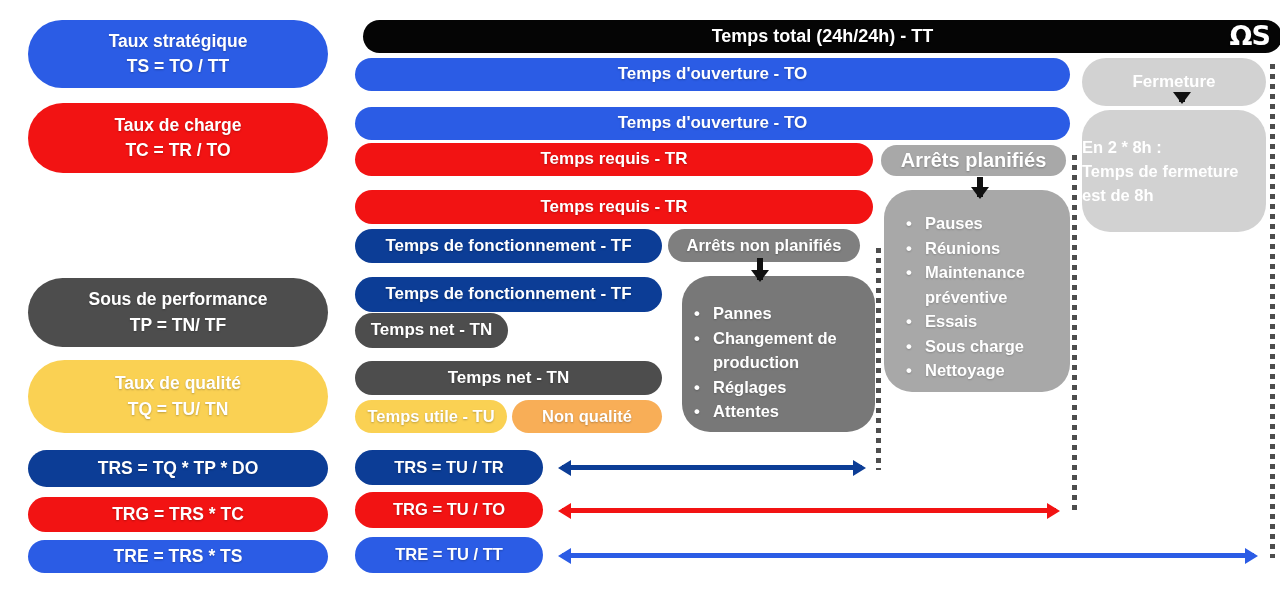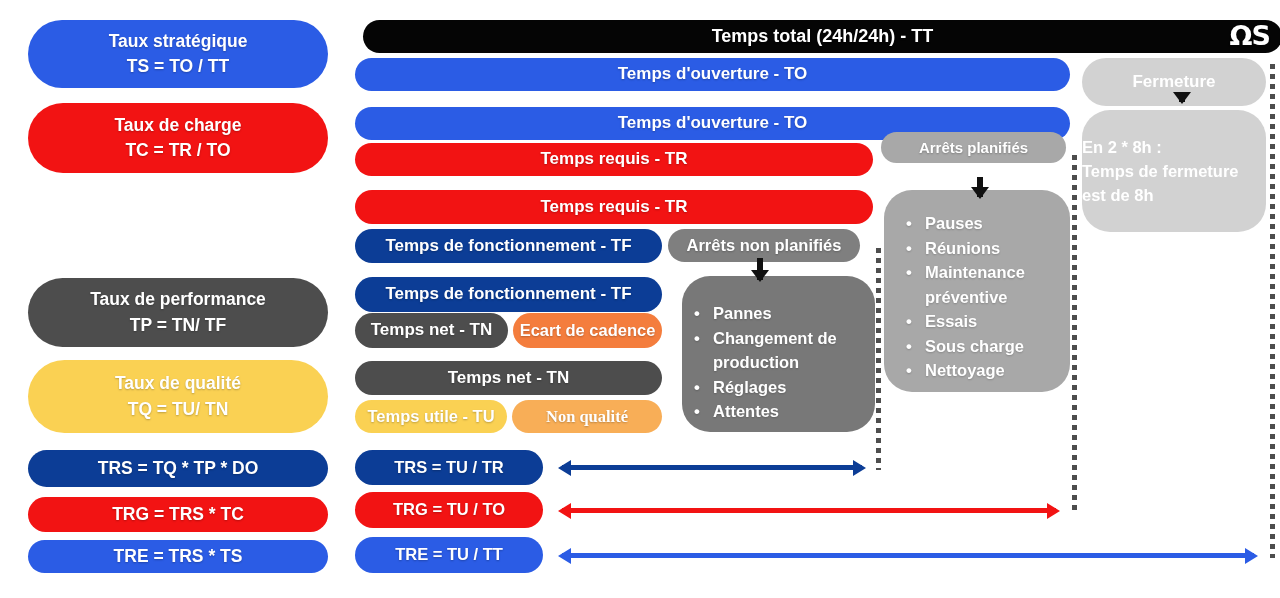--- a/index.html
+++ b/index.html
@@ -45,29 +45,29 @@
   #logo{position:absolute;right:12px;top:50%;transform:translateY(-54%);font-size:27px;
         font-family:"DejaVu Sans",sans-serif;letter-spacing:-1px;color:#fff;}
   #to1,#to2{left:355px;width:715px;height:33px;font-size:17px;}
   #to1{top:58px;}
   #to2{top:107px;}
   #ferm{left:1082px;top:58px;width:184px;height:48px;font-size:17px;}
   #fermbox{left:1082px;top:110px;width:184px;height:122px;font-size:16.5px;line-height:24px;
            display:flex;flex-direction:column;align-items:flex-start;justify-content:center;text-align:center;}
   #tr1{left:355px;top:143px;width:518px;height:33px;font-size:17px;}
   #tr2{left:355px;top:190px;width:518px;height:34px;font-size:17px;}
-  #ap{left:881px;top:132px;width:185px;height:31px;font-size:15px;}
+  #ap{left:881px;top:145px;width:185px;height:31px;font-size:20px;}
   #tf1{left:355px;top:229px;width:307px;height:34px;font-size:17px;}
   #anp{left:668px;top:229px;width:192px;height:33px;font-size:16.5px;}
   #tf2{left:355px;top:277px;width:307px;height:35px;font-size:17px;}
   #tn1{left:355px;top:313px;width:153px;height:35px;font-size:17px;}
   #ecart{left:513px;top:313px;width:149px;height:35px;font-size:16.5px;}
   #tn2{left:355px;top:361px;width:307px;height:34px;font-size:17px;}
   #tu{left:355px;top:400px;width:152px;height:33px;font-size:16.5px;}
-  #nonq{left:512px;top:400px;width:150px;height:33px;font-size:16.5px;font-family:Liberation Serif, serif;}
+  #nonq{left:512px;top:400px;width:150px;height:33px;font-size:16.5px;}
   #trs{left:355px;top:450px;width:188px;height:35px;font-size:16.5px;}
   #trg{left:355px;top:492px;width:188px;height:36px;font-size:16.5px;}
   #tre{left:355px;top:537px;width:188px;height:36px;font-size:16.5px;}
 
   
   #apbox{left:884px;top:190px;width:186px;height:202px;background:#a8a8a8;}
   #anpbox{left:682px;top:276px;width:193px;height:156px;background:#787878;}
   .blist{list-style:none;margin:0;font-size:16.5px;line-height:24.5px;color:#fff;
          text-shadow:0 1px 2px rgba(0,0,0,0.2);}
   #apbox .blist{padding:21px 10px 0 22px;}
@@ -107,21 +107,21 @@
 
   <div class="pill red lp" id="lp2">
     <span>Taux de charge</span>
     <span>TC = TR / TO</span>
   </div>
   <div class="pill blue lp" id="lp1">
     <span>Taux stratégique</span>
     <span>TS = TO / TT</span>
   </div>
   <div class="pill darkgray lp" id="lp4">
-    <span>Taux de performance</span>
+    <span>Sous de performance</span>
     <span>TP = TN/ TF</span>
   </div>
   <div class="pill yellow lp" id="lp5">
     <span>Taux de qualité</span>
     <span>TQ = TU/ TN</span>
   </div>
   <div class="pill darkblue lp" id="lp6">
     <span>TRS = TQ * TP * DO</span>
   </div>
   <div class="pill red lp" id="lp7">
@@ -191,23 +191,20 @@
     </ul>
   </div>
 
   <div class="pill darkblue" id="tf2">
     <span>Temps de fonctionnement - TF</span>
   </div>
 
   <div class="pill darkgray" id="tn1">
     <span>Temps net - TN</span>
   </div>
-  <div class="pill orange" id="ecart">
-    <span>Ecart de cadence</span>
-  </div>
 
   <div class="pill darkgray" id="tn2">
     <span>Temps net - TN</span>
   </div>
 
   <div class="pill yellow" id="tu">
     <span>Temps utile - TU</span>
   </div>
   <div class="pill lightorange" id="nonq">
     <span>Non qualité</span>

